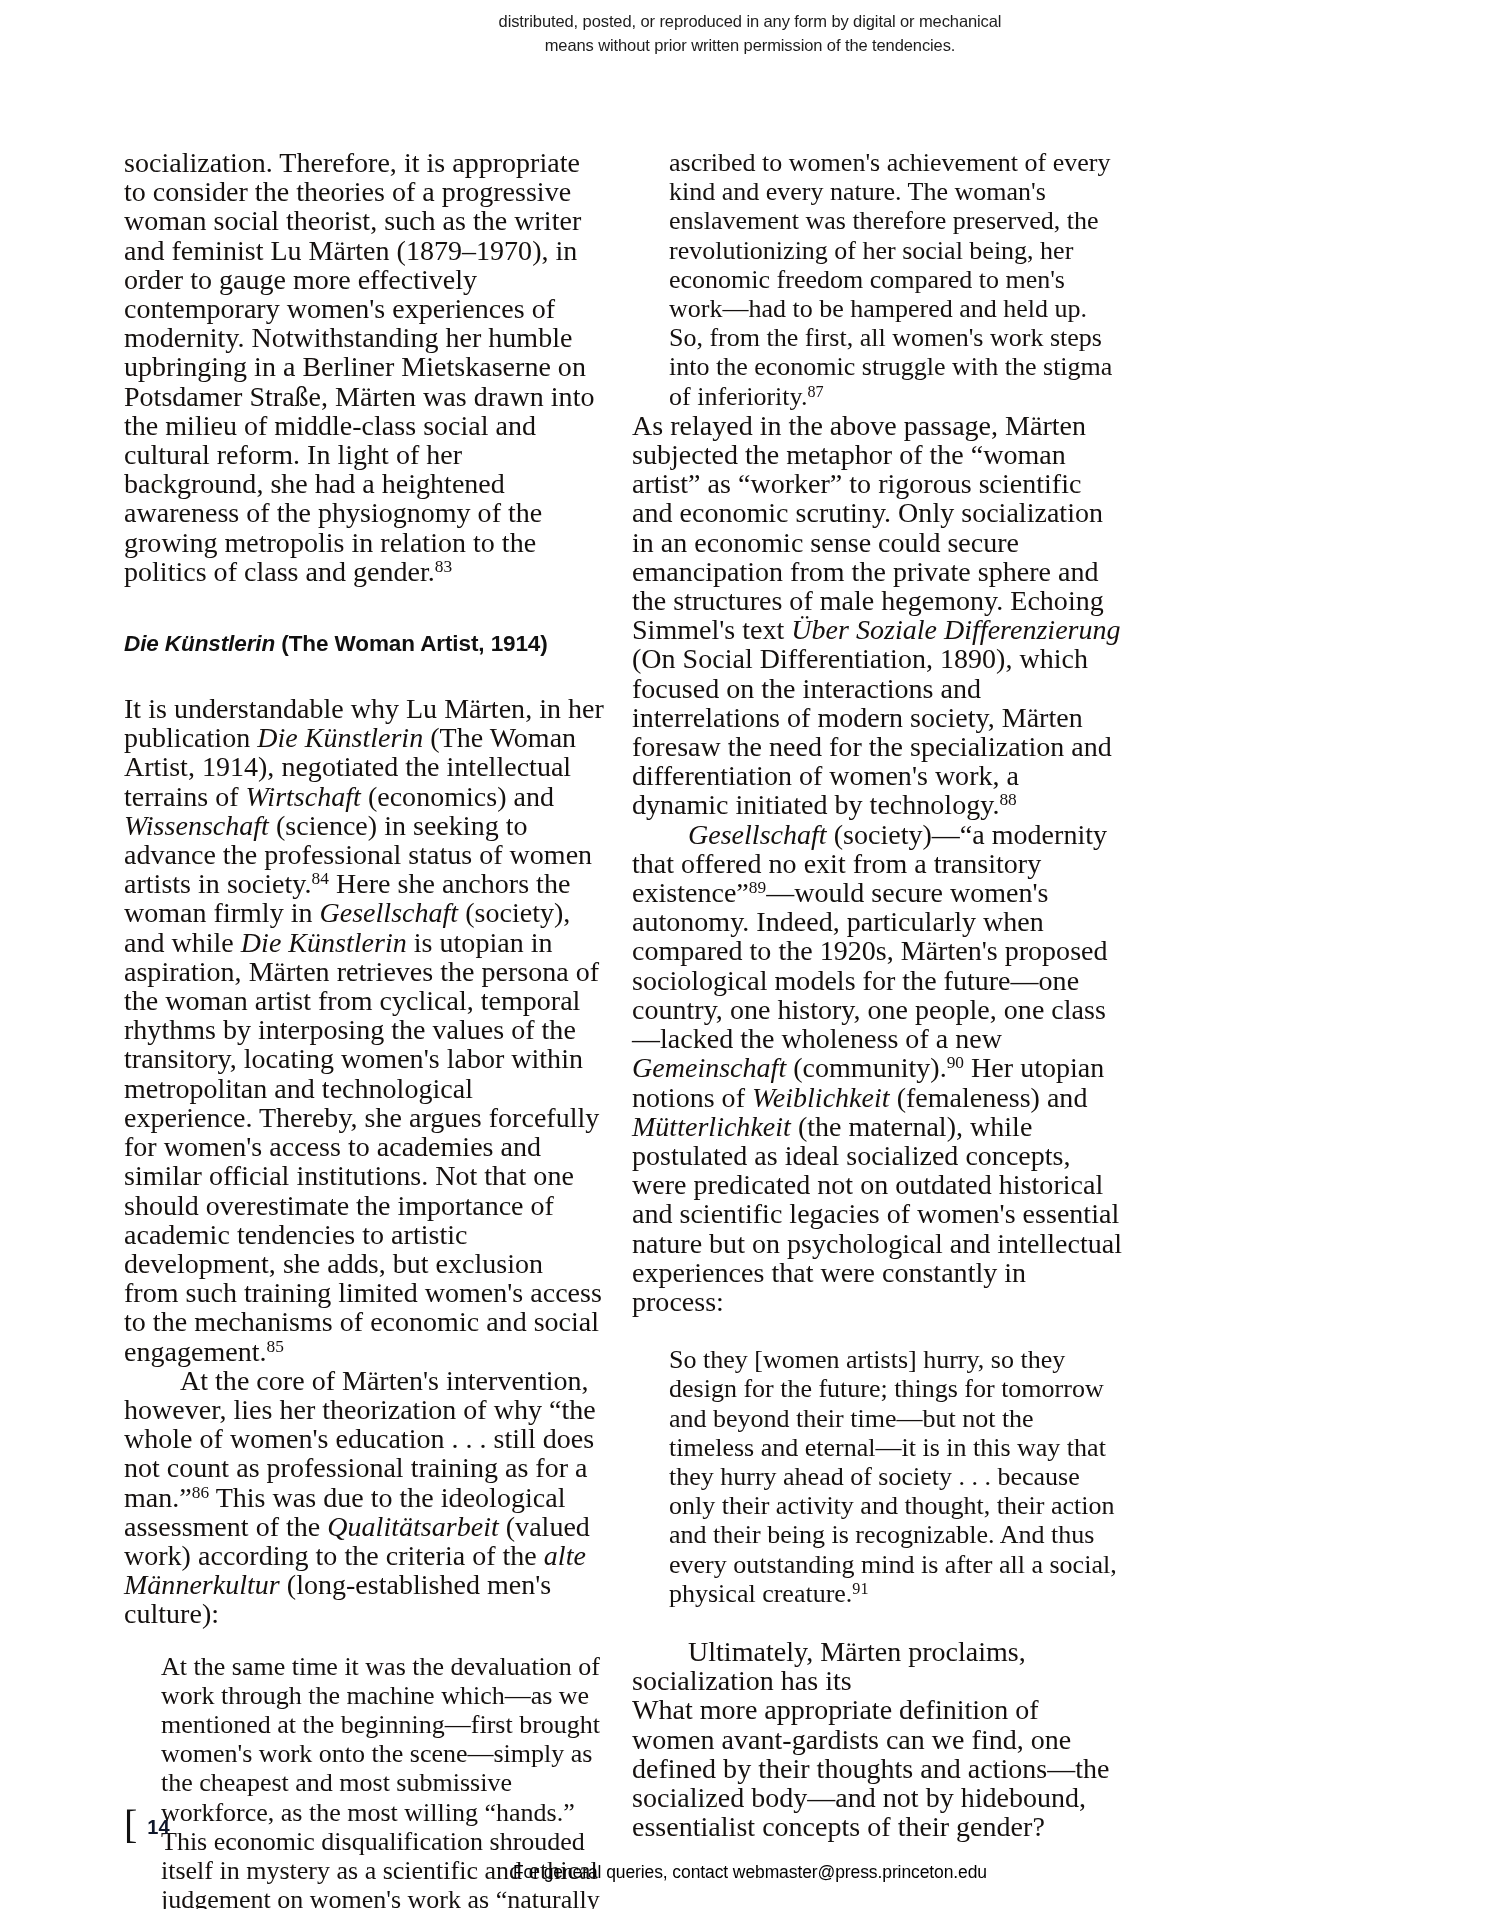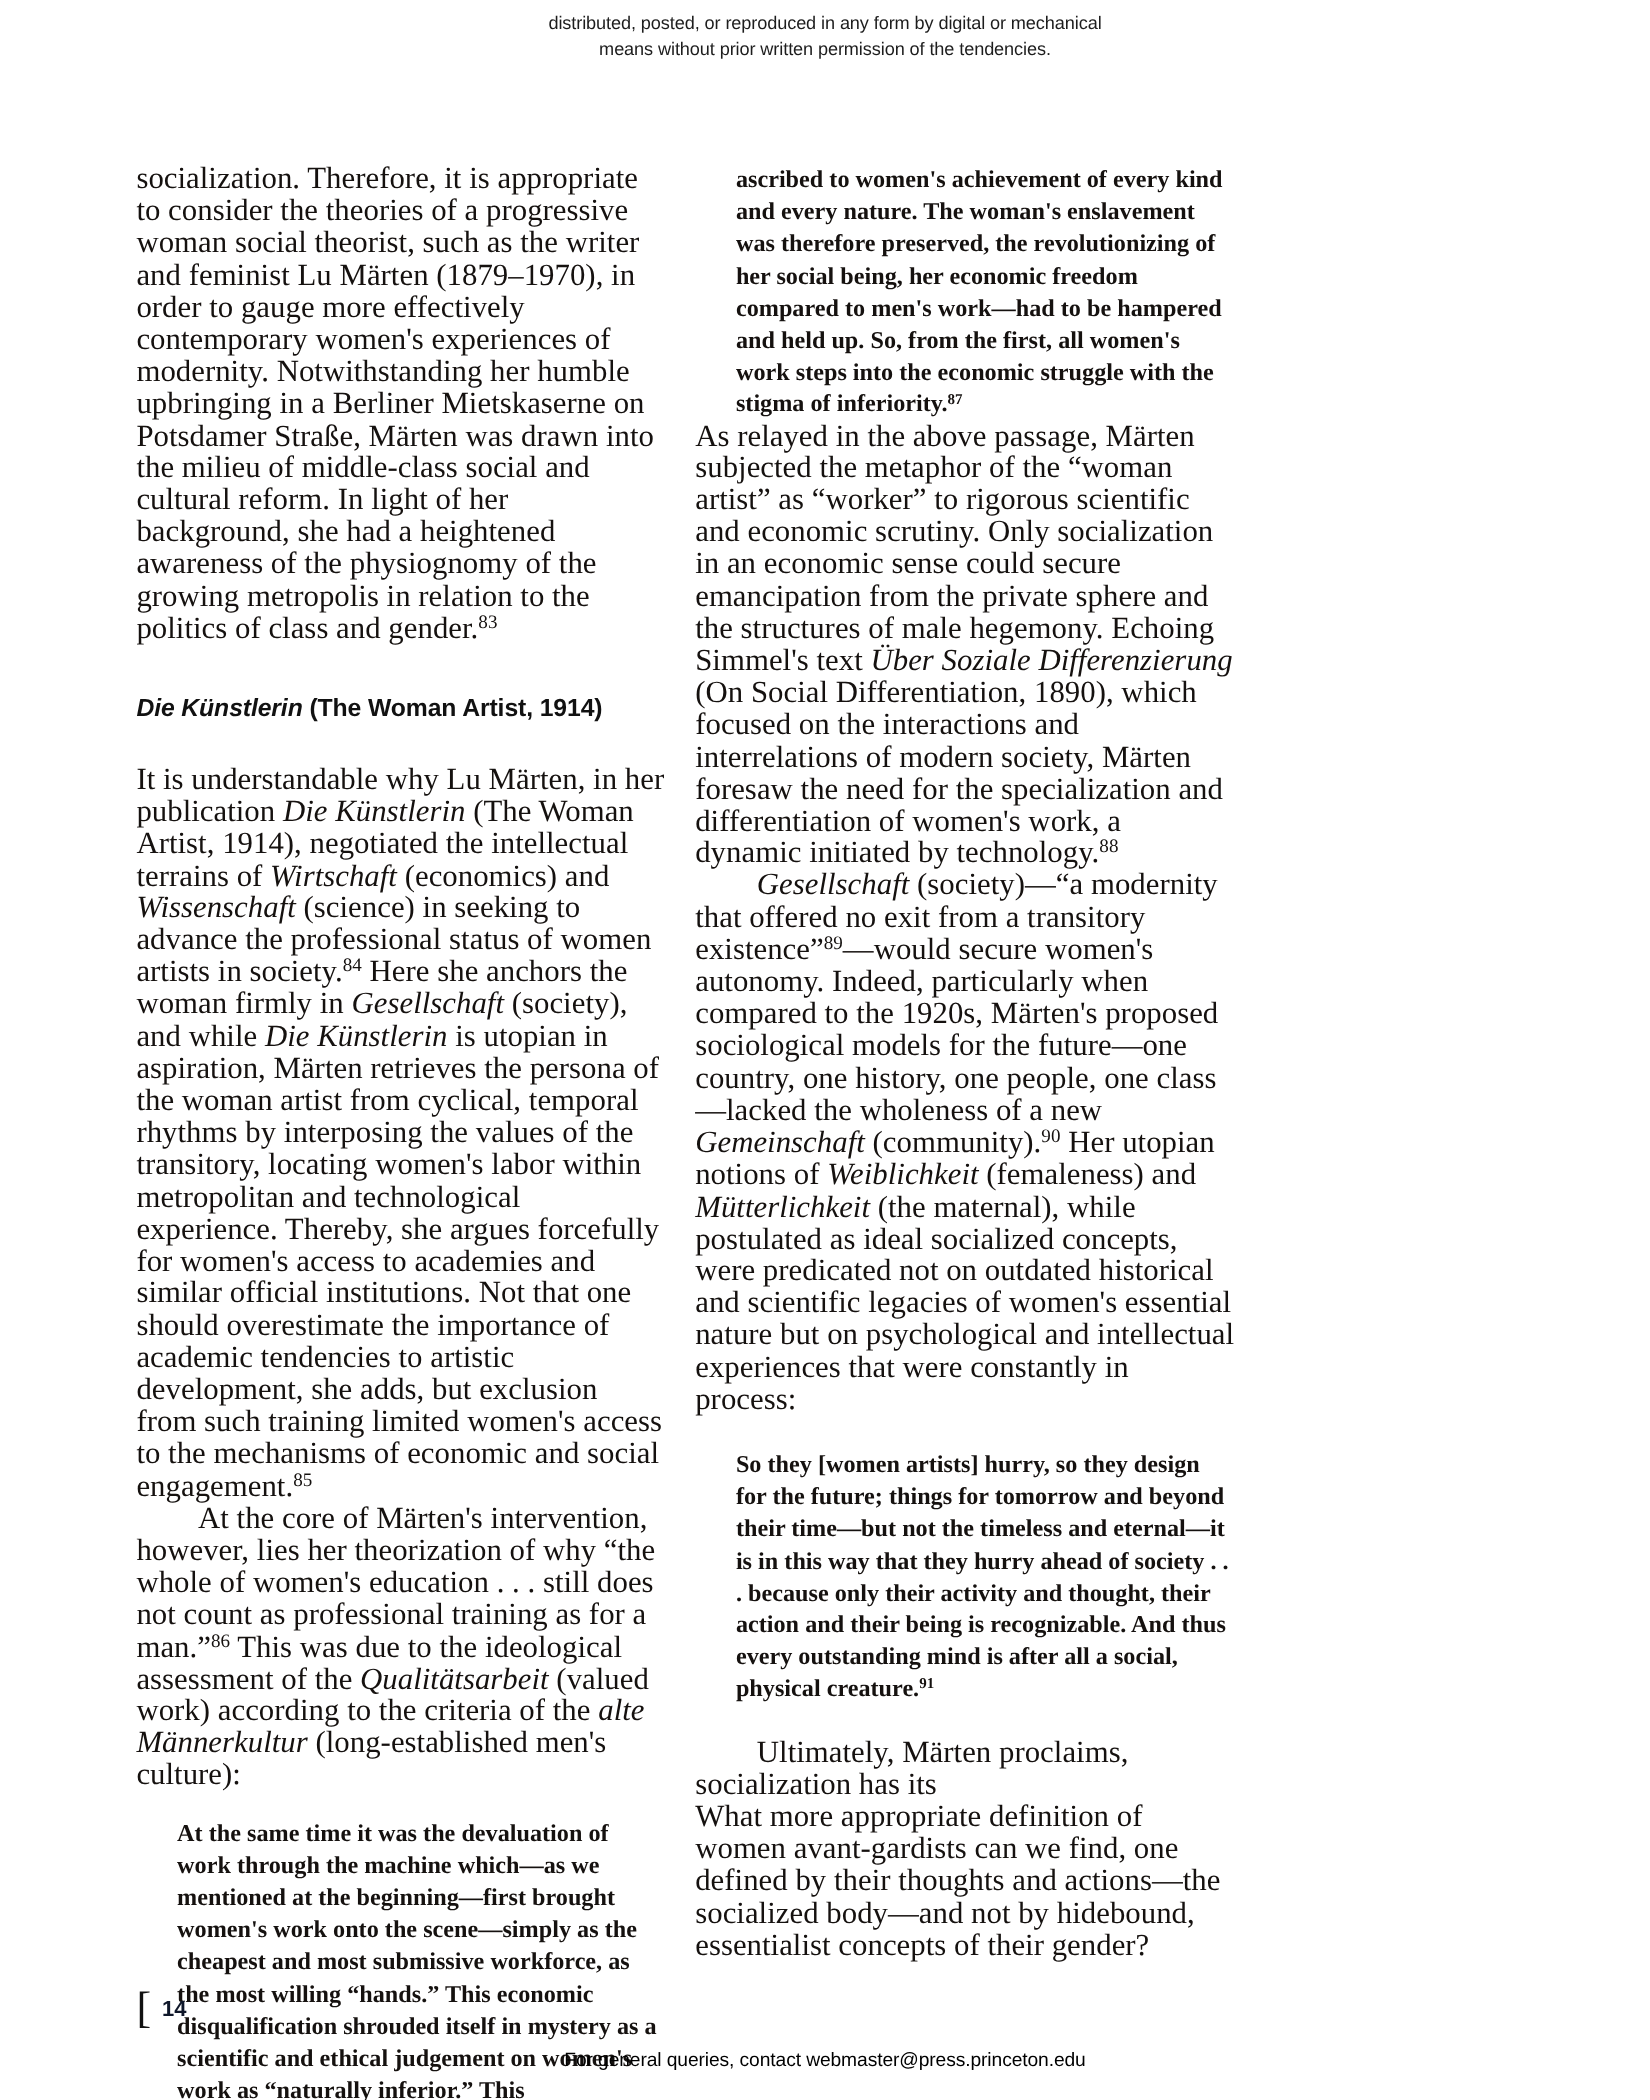--- a/index.html
+++ b/index.html
@@ -53,23 +53,22 @@
     line-height: 29.2px;
     text-indent: 0;
     letter-spacing: 0.02px;
   }
   p.para.indent { text-indent: 2.0em; }
   p.para + p.para { margin-top: 0; }
 
   .quote {
     margin: 23px 0 0 0;
     padding-left: 37px;
-    font-size: 22px;
+    font-size: 26px;
     line-height: 29.2px;
-    font-weight: bold;
   }
   .quote p { margin: 0; }
 
   .gap-before { margin-top: 29px; }
   .gap-after  { margin-bottom: 29px; }
 
   h2.section-heading {
     margin: 44px 0 36px 0;
     font-family: "Liberation Sans", "DejaVu Sans", sans-serif;
     font-size: 22.5px;

